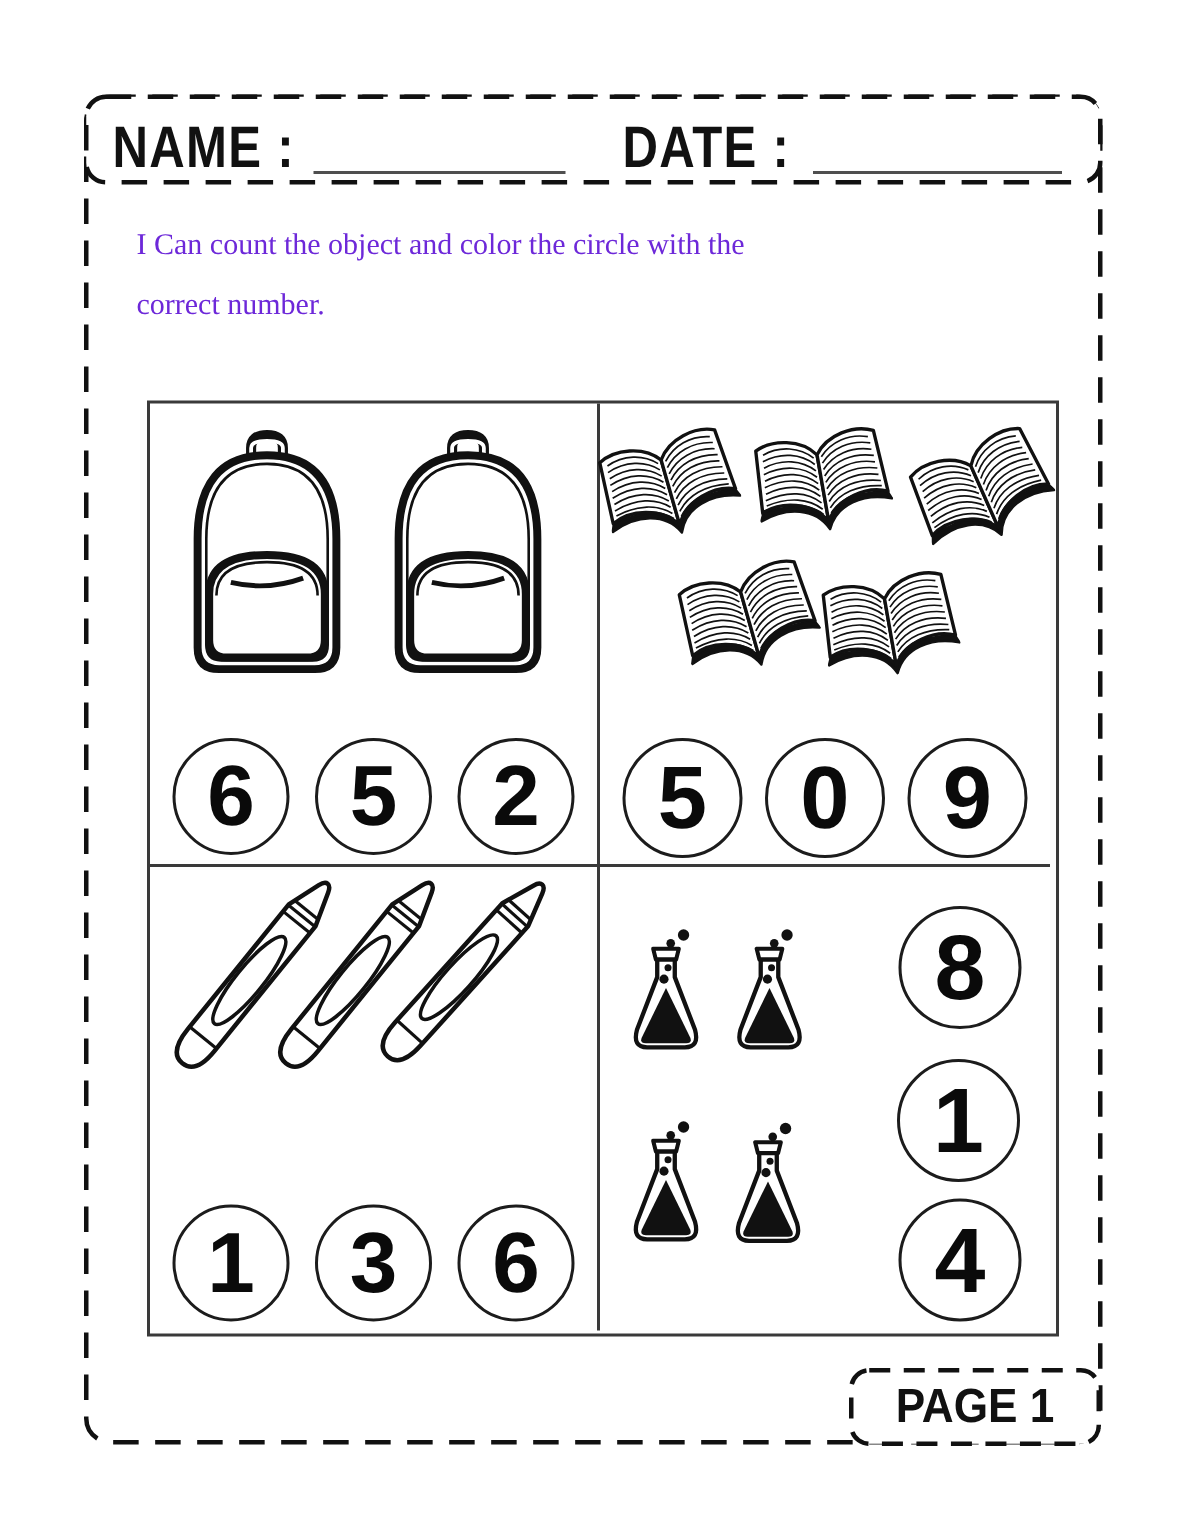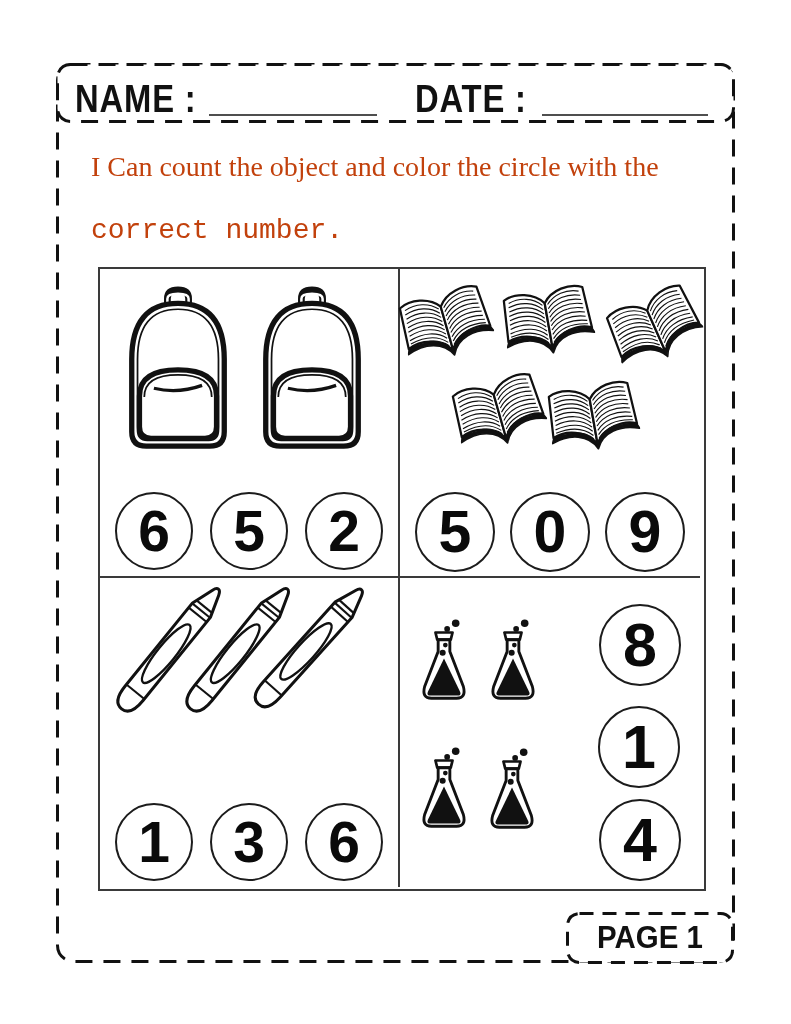--- a/index.html
+++ b/index.html
@@ -6,22 +6,22 @@
   body{width:791px;height:1024px;background:#ffffff;position:relative;overflow:hidden;
        font-family:"Liberation Sans",sans-serif;color:#111;}
   .abs{position:absolute;}
   
   #frame-layer{position:absolute;left:0;top:0;width:791px;height:1024px;}
   
   .hdr-label{font-weight:700;font-size:39px;letter-spacing:1px;transform:scaleX(0.84);
              transform-origin:left center;white-space:nowrap;}
   .write-line{height:0;border-top:2px solid #4f4f4f;}
   
-  .instr{font-family:"Liberation Serif",serif;font-size:28px;line-height:1;color:#c2410c;}
-  .instr .l2{margin-top:36px;font-family:Liberation Mono, monospace;}
+  .instr{font-family:"Liberation Serif",serif;font-size:20px;line-height:1;color:#6d28d9;}
+  .instr .l2{margin-top:20px;}
   
   .grid{left:98px;top:267px;width:604px;height:620px;border:2px solid #3a3a3a;
         display:grid;grid-template-columns:300px 300px;grid-template-rows:309px 309px;background:#fff;}
   .cell{position:relative;}
   .cell.q1{border-right:2px solid #3a3a3a;border-bottom:2px solid #3a3a3a;}
   .cell.q2{border-bottom:2px solid #3a3a3a;}
   .cell.q3{border-right:2px solid #3a3a3a;}
   
   .opt-row{position:absolute;left:0;right:0;bottom:6px;display:flex;justify-content:center;gap:17px;}
   .circle{border:2px solid #1c1c1c;border-radius:50%;background:#fff;display:flex;

